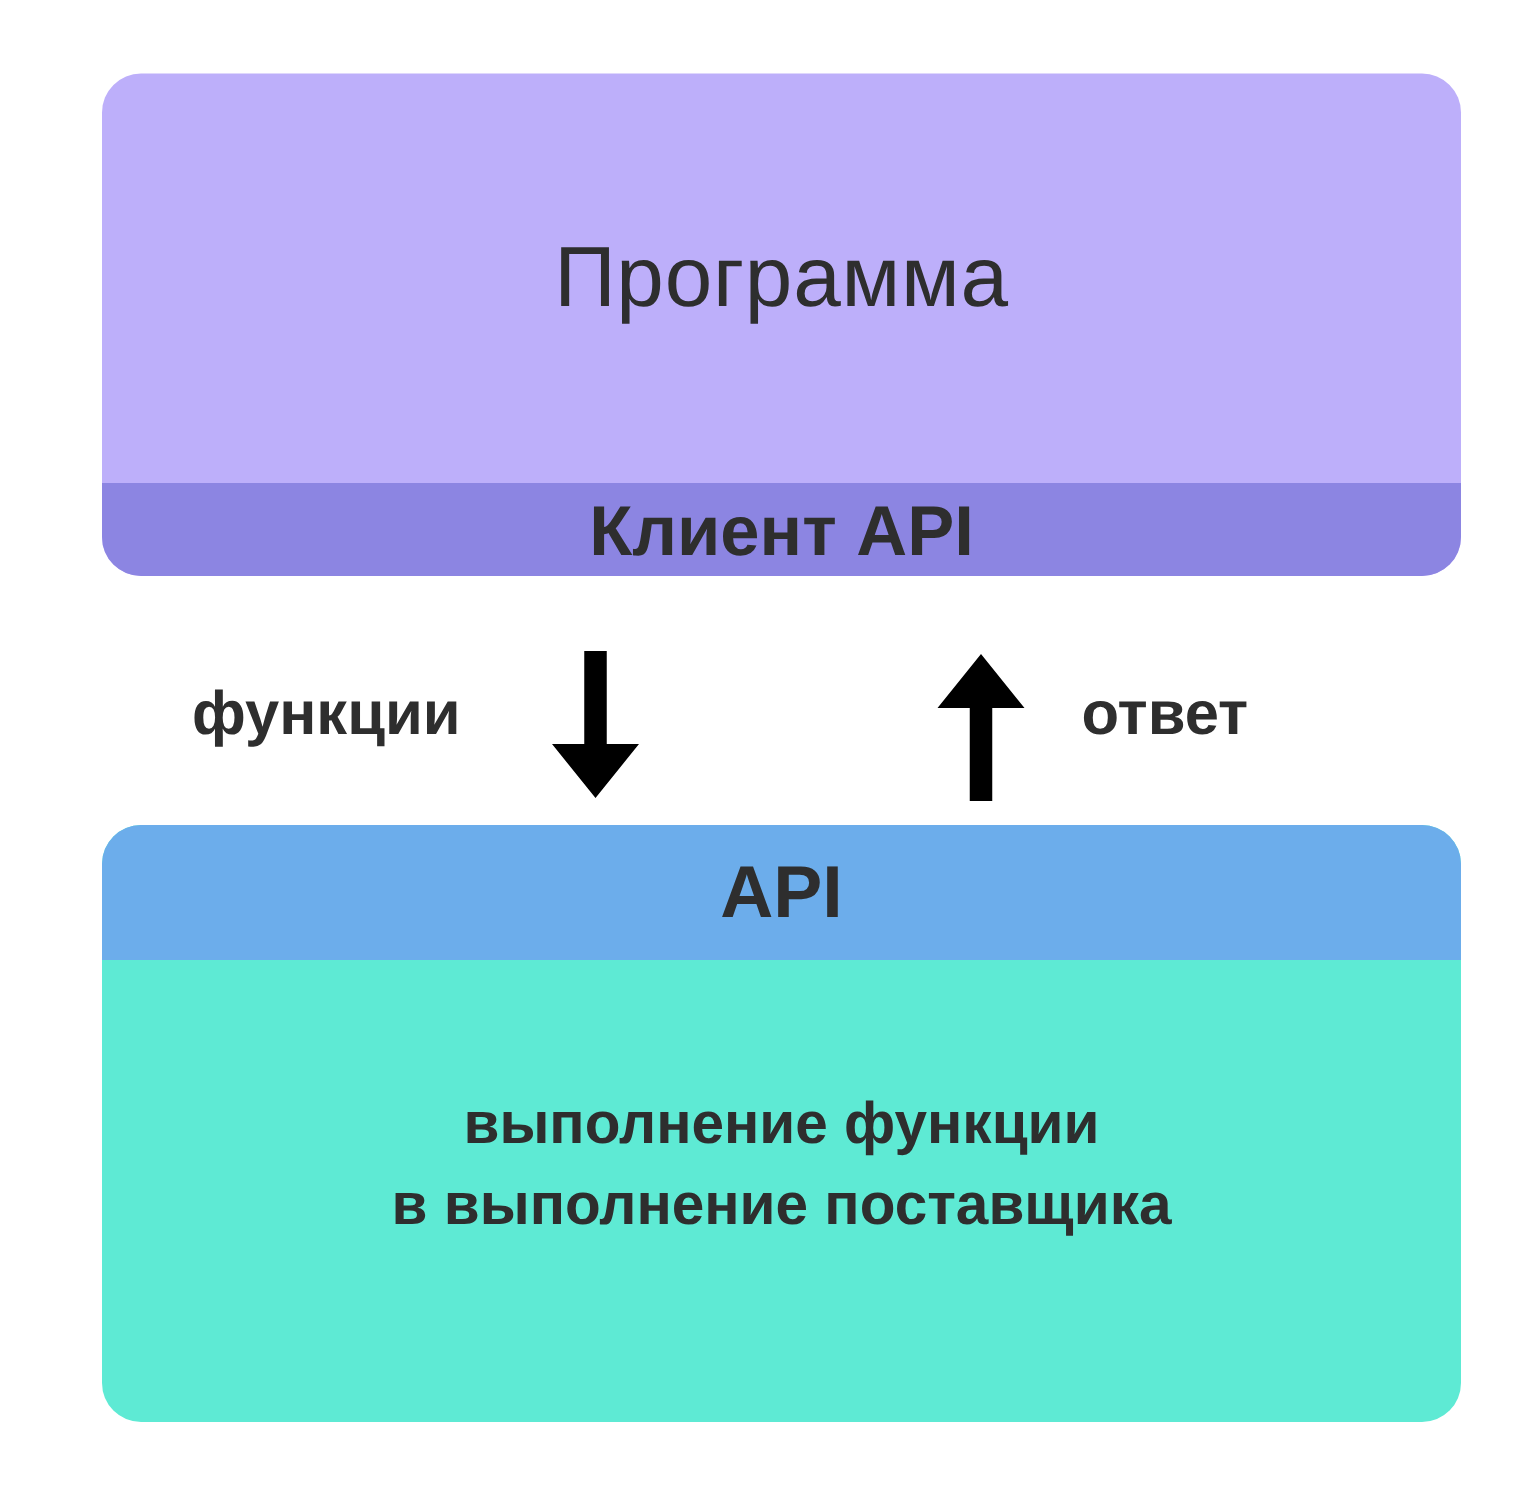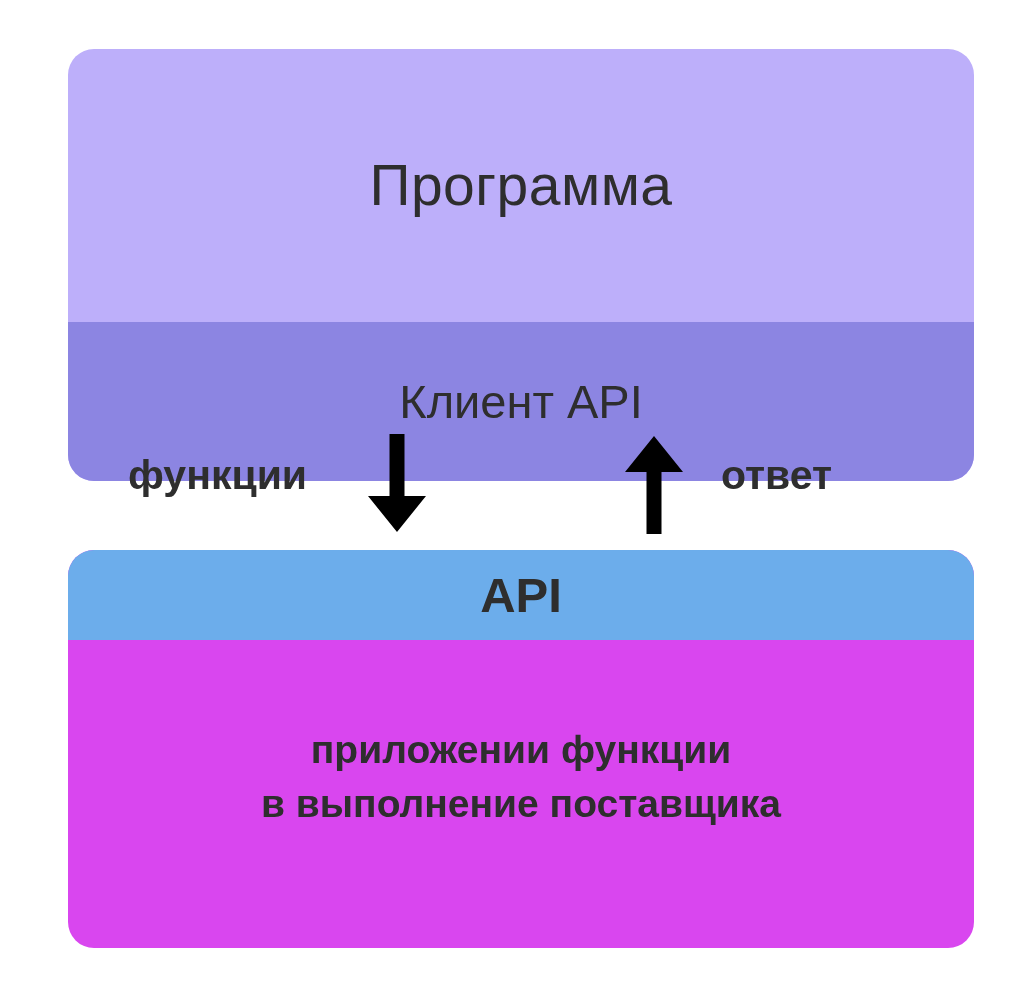--- a/index.html
+++ b/index.html
@@ -27,21 +27,21 @@
     border-radius: 26px;
     overflow: hidden;
     display: flex;
     flex-direction: column;
   }
 
   #program-box {
     left: 68px;
     top: 49px;
     width: 906px;
-    height: 432px;
+    height: 335px;
     background: #bdaffa;
   }
 
   #program-body {
     flex: 0 0 273px;
     display: flex;
     align-items: center;
     justify-content: center;
   }
 
@@ -56,21 +56,21 @@
   #api-client-band {
     flex: 1 1 auto;
     background: #8c85e2;
     display: flex;
     align-items: center;
     justify-content: center;
   }
 
   #api-client-label {
     font-size: 47px;
-    font-weight: 400;
+    font-weight: 700;
     color: #2e2e2e;
     line-height: 1;
   }
 
   
   #flow-row {
     position: absolute;
     left: 68px;
     top: 424px;
     width: 906px;
@@ -120,21 +120,21 @@
     width: 100%;
     height: 100%;
   }
 
   
   #api-box {
     left: 68px;
     top: 550px;
     width: 906px;
     height: 398px;
-    background: #d946ef;
+    background: #5eead4;
   }
 
   #api-band {
     flex: 0 0 90px;
     background: #6cadeb;
     display: flex;
     align-items: center;
     justify-content: center;
   }
 
@@ -198,19 +198,19 @@
 
     <div id="response-label">ответ</div>
   </div>
 
   <div id="api-box" class="box">
     <div id="api-band">
       <div id="api-label">API</div>
     </div>
     <div id="api-body">
       <div id="api-desc">
-        <span class="line">приложении функции</span>
+        <span class="line">выполнение функции</span>
         <span class="line">в выполнение поставщика</span>
       </div>
     </div>
   </div>
 
 </div>
 
 </body></html>

